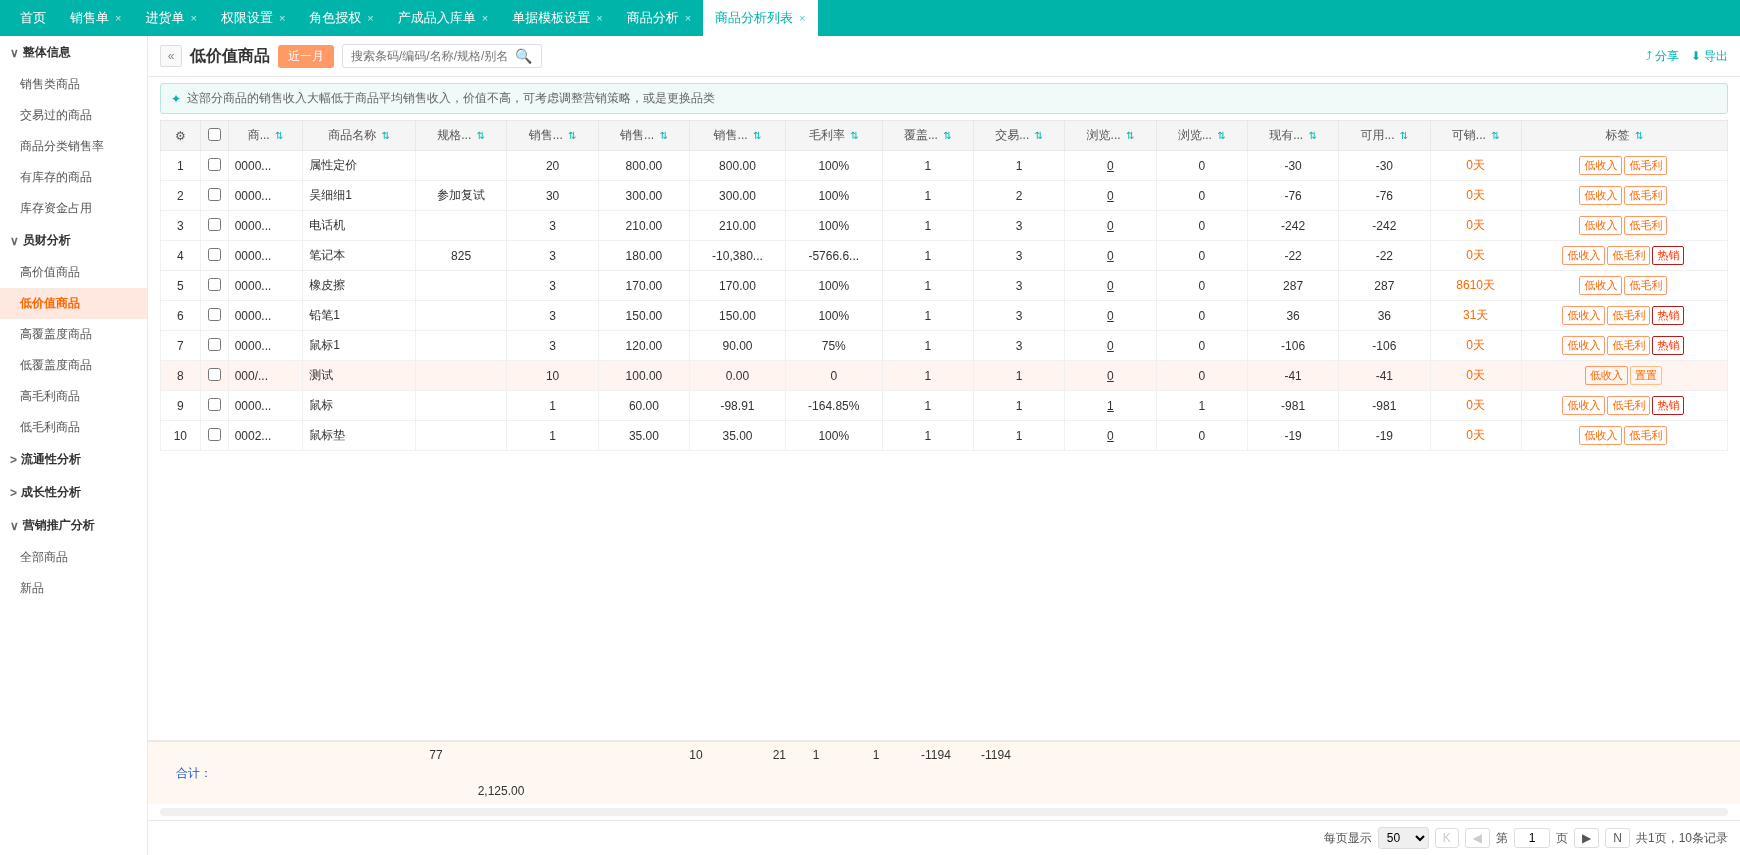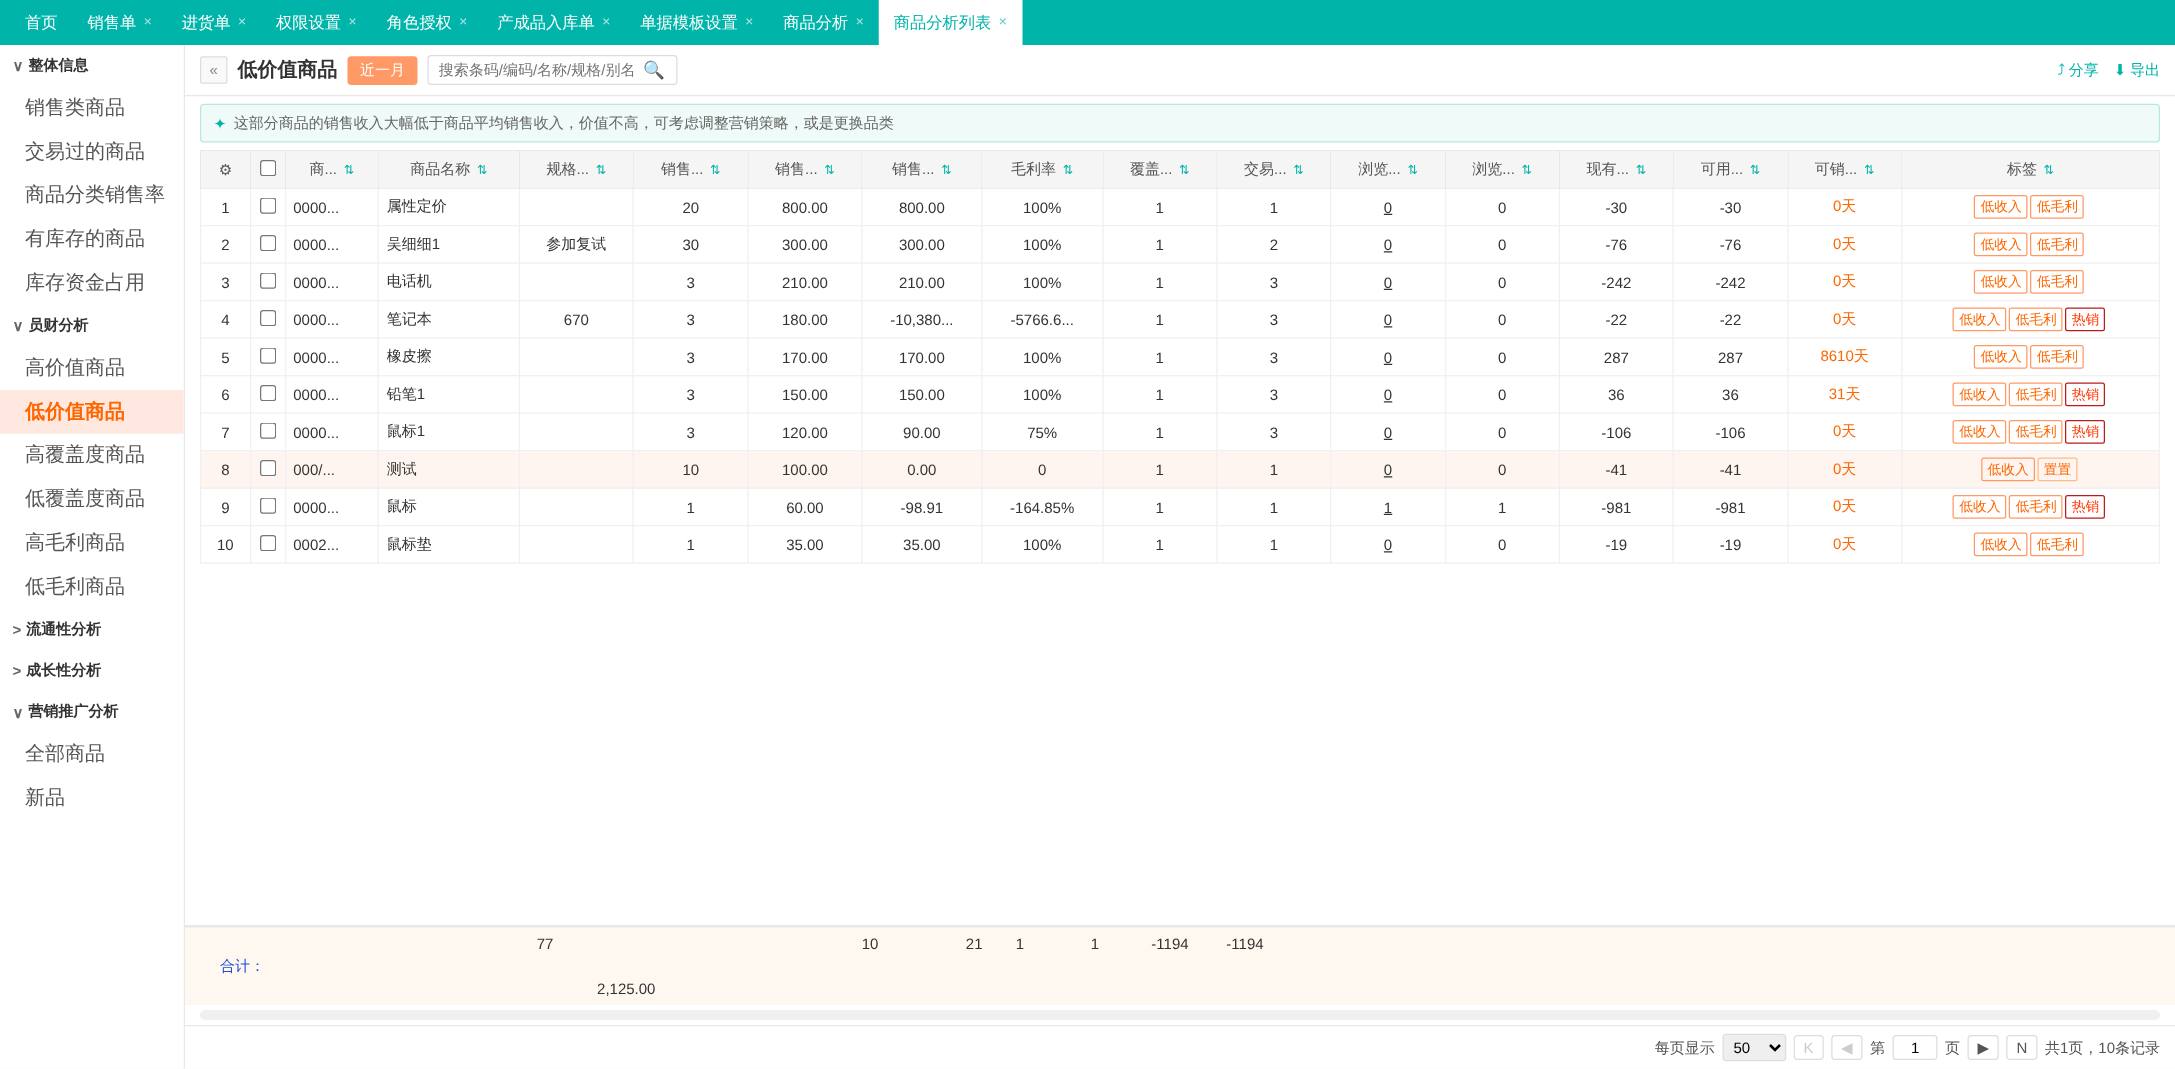--- a/index.html
+++ b/index.html
@@ -48,21 +48,21 @@
       color: #333;
       font-weight: bold;
       font-size: 12px;
       cursor: pointer;
     }
     .sidebar-group-header .arrow { margin-right: 4px; color: #666; }
     .sidebar-item {
       padding: 7px 10px 7px 20px;
       color: #555;
       cursor: pointer;
-      font-size: 16px;
+      font-size: 12px;
     }
     .sidebar-item.active { background: #ffe8e0; color: #ff6600; font-weight: bold; }
 
     
     .content-area {
       flex: 1;
       display: flex;
       flex-direction: column;
       overflow: hidden;
       background: #fff;
@@ -426,21 +426,21 @@
       <td><span class="text-orange">0天</span></td>
       <td><span class="tag tag-orange">低收入</span><span class="tag tag-orange">低毛利</span></td>
     </tr>
             <tr>
       <td>4</td>
       <td class="checkbox-cell">
         <input type="checkbox" style="">
       </td>
       <td class="left">0000...</td>
       <td class="left">笔记本</td>
-      <td>670</td>
+      <td>825</td>
       <td>3</td>
       <td>180.00</td>
       <td>-10,380...</td>
       <td>-5766.6...</td>
       <td>1</td>
       <td>3</td>
       <td><span style="text-decoration:underline;cursor:pointer">0</span></td>
       <td>0</td>
       <td>-22</td>
       <td>-22</td>

